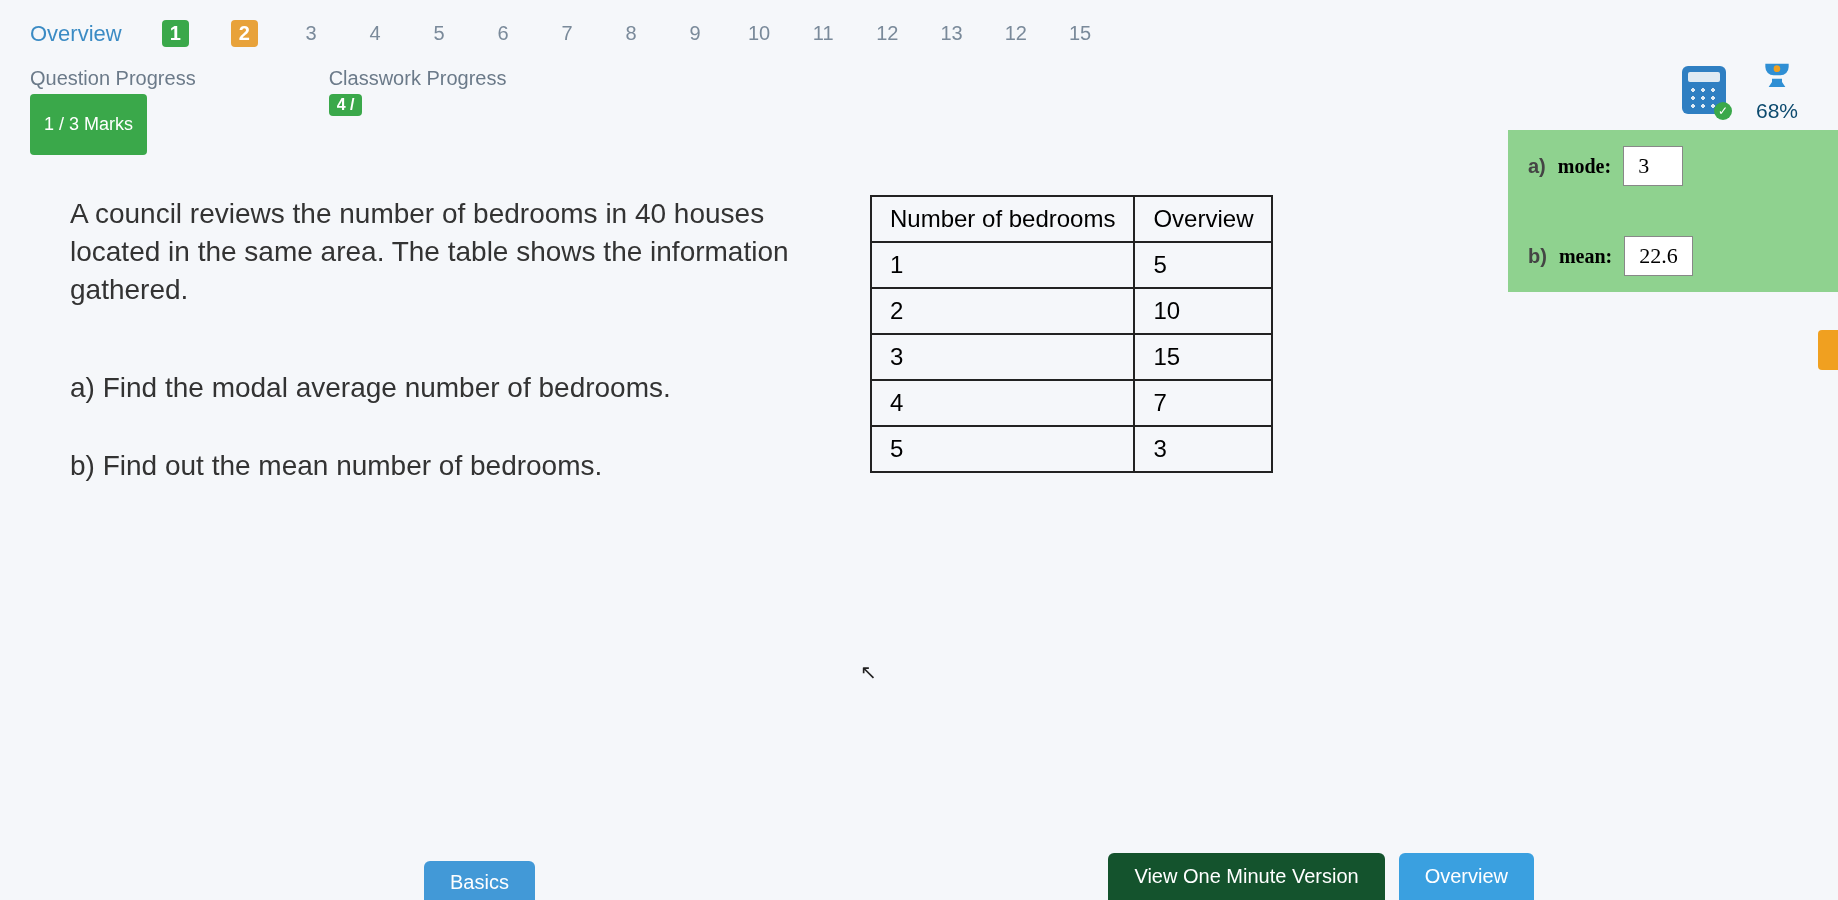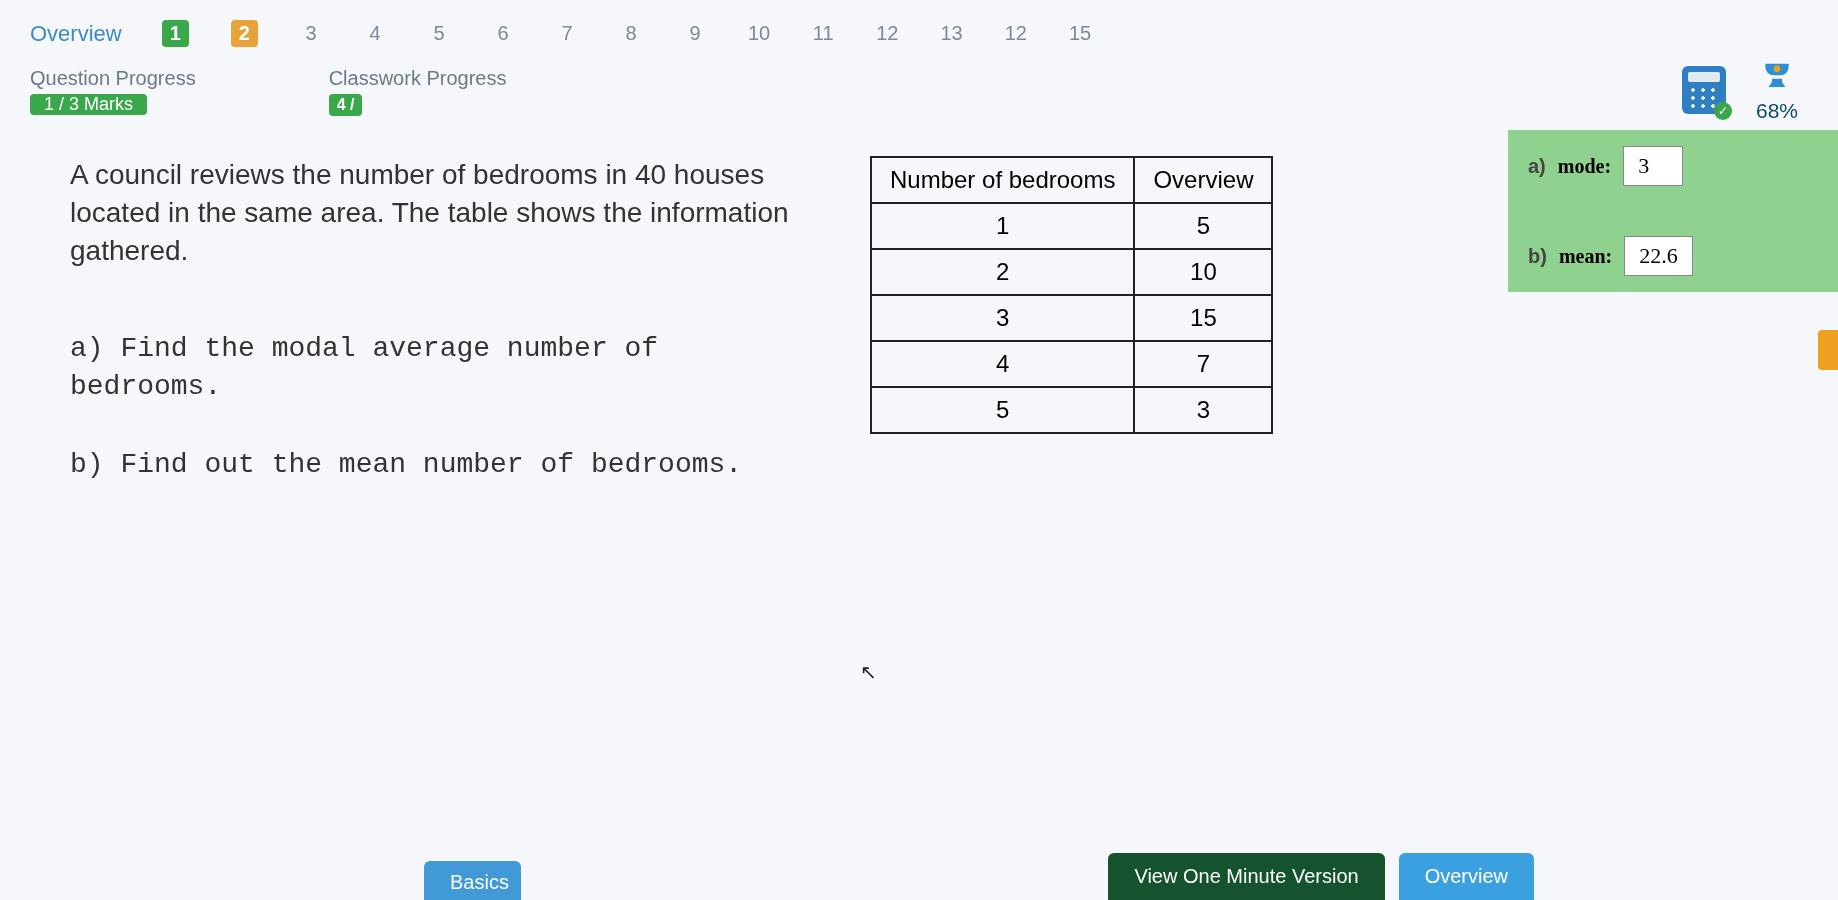--- a/index.html
+++ b/index.html
@@ -51,21 +51,21 @@
     gap: 60px;
     position: relative;
     text-align: center;
   }
   .prog-block { display: flex; flex-direction: column; gap: 4px; }
   .prog-label { color: #6b7a89; font-size: 20px; }
   .marks-pill {
     background: #3aa84a;
     color: #fff;
     font-size: 18px;
-    padding: 0 14px;
+    padding: 20px 14px;
     border-radius: 4px;
     width: fit-content;
   }
   .cw-pill {
     background: #3aa84a;
     color: #fff;
     font-size: 16px;
     padding: 2px 8px;
     border-radius: 4px;
     width: fit-content;
@@ -132,30 +132,30 @@
     gap: 80px;
     align-items: flex-start;
   }
   .qtext {
     max-width: 720px;
     color: #333;
     font-size: 28px;
     line-height: 1.35;
   }
   .qtext .intro { margin-bottom: 61px; }
-  .qtext .part { margin-bottom: 40px; font-family: Liberation Mono, monospace; }
+  .qtext .part { margin-bottom: 40px; }
 
   table.freq {
     border-collapse: collapse;
     font-size: 24px;
   }
   table.freq th, table.freq td {
     border: 2px solid #222;
     padding: 8px 18px;
-    text-align: center;
+    text-align: left;
   }
   table.freq th { font-weight: normal; }
 
   .side-btn {
     position:absolute; right:0; top:330px;
     background:#f0a020; color:#fff; width:20px; height:40px;
     border-radius:4px 0 0 4px;
   }
 
   .footer {
@@ -172,21 +172,21 @@
     color: #fff;
     font-size: 20px;
     padding: 12px 26px;
     border-radius: 6px 6px 0 0;
     cursor: pointer;
   }
   .foot-btn.basics {
     background:#2f8fd4;
     opacity:0.9;
     border-radius:6px 6px 0 0;
-    padding: 10px 12px 6px 26px;
+    padding: 10px 26px 6px 26px;
   }
   .foot-spacer { flex: 1; }
   .foot-btn.one-min { margin-left: auto; }
   .foot-btn.overview { background:#3aa0e0; }
 
   .cursor-arrow {
     position:absolute; left:860px; top:660px; font-size:20px; color:#222;
   }
 </style>
 </head>

